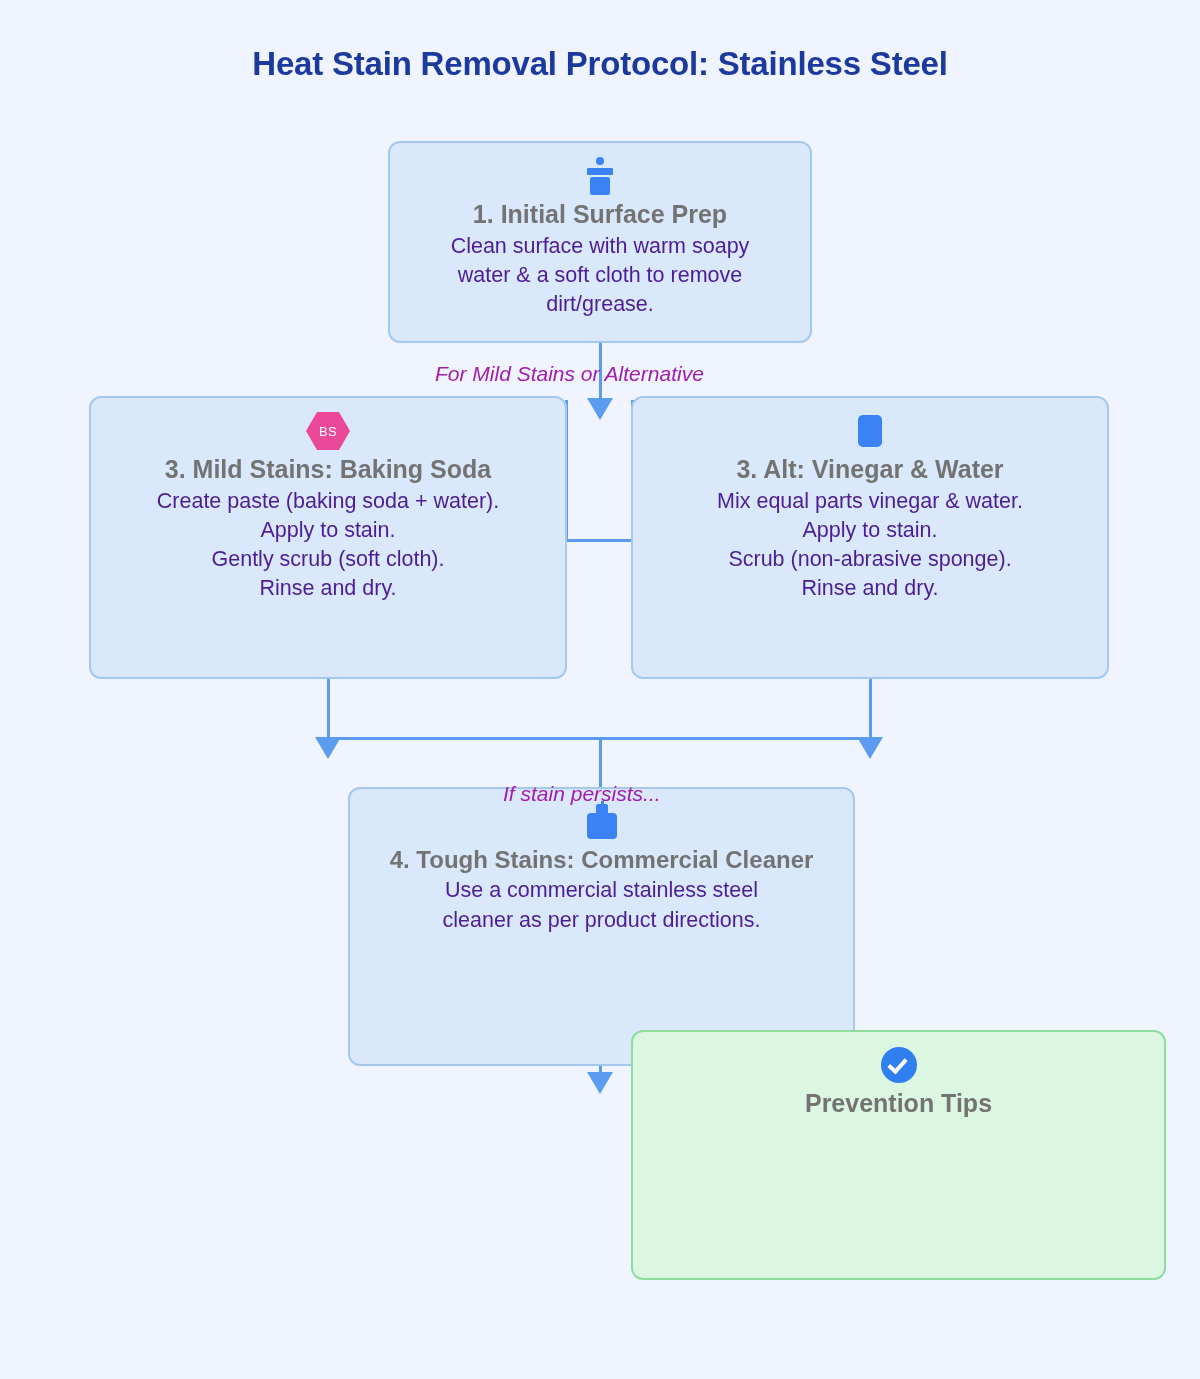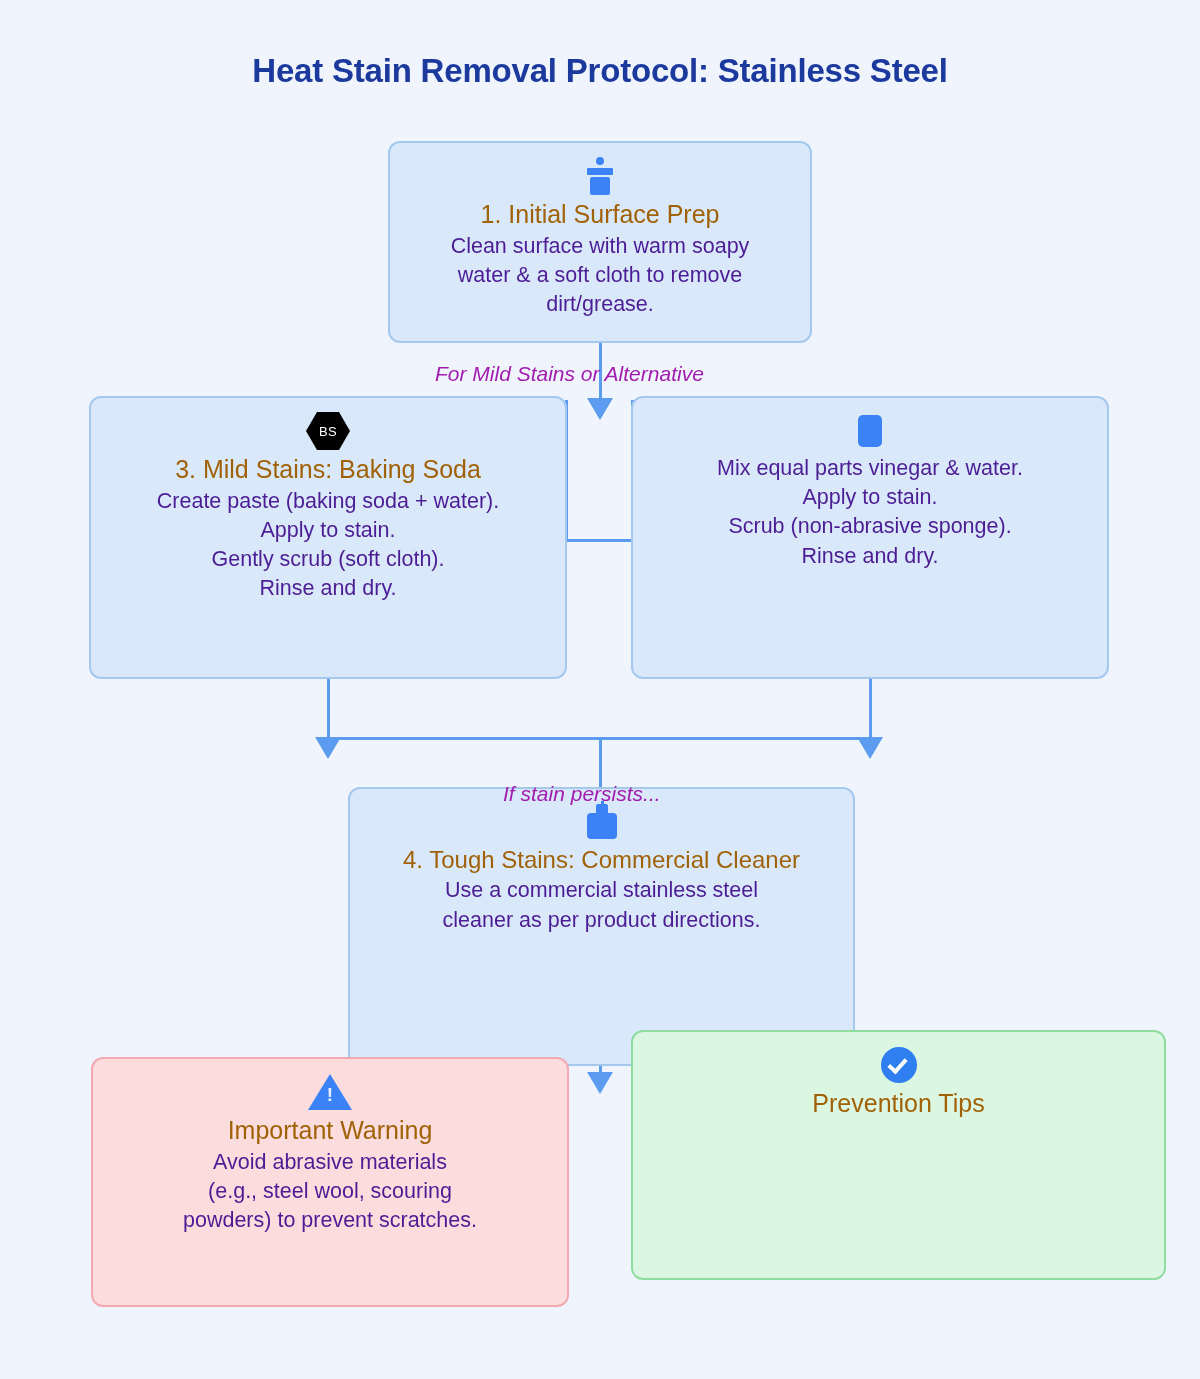--- a/index.html
+++ b/index.html
@@ -18,21 +18,21 @@
   #canvas {
     position: relative;
     width: 1200px;
     height: 1379px;
   }
 
   
   .page-title {
     position: absolute;
     left: 0;
-    top: 52px;
+    top: 45px;
     width: 1200px;
     text-align: center;
     font-size: 33px;
     font-weight: bold;
     color: #1c3a9e;
     letter-spacing: -0.2px;
   }
 
   
   .node {
@@ -49,22 +49,22 @@
     background: #fcdcdc;
     border-color: #f2a9b2;
   }
   .node.good {
     background: #dcf7e1;
     border-color: #8edc9e;
   }
 
   .node-title {
     font-size: 25px;
-    font-weight: normal;
-    color: #a16207;
+    font-weight: bold;
+    color: #737373;
     line-height: 1.22;
     white-space: nowrap;
   }
   .node-title.small {
     font-size: 24px;
   }
   .node-body {
     font-size: 21.5px;
     color: #4c1d95;
     line-height: 1.36;
@@ -104,21 +104,21 @@
     position: absolute;
     left: 5px; top: 20px;
     width: 20px; height: 18px;
     background: #3b82f6;
     border-radius: 2px;
   }
 
   .icon-hex {
     width: 44px;
     height: 38px;
-    background: #000000;
+    background: #ec4899;
     clip-path: polygon(25% 0%, 75% 0%, 100% 50%, 75% 100%, 25% 100%, 0% 50%);
     color: #ffffff;
     font-size: 13px;
     font-weight: normal;
     display: flex;
     align-items: center;
     justify-content: center;
     letter-spacing: 0.4px;
   }
 
@@ -274,48 +274,40 @@
     <div class="node-body">Create paste (baking soda + water).
 Apply to stain.
 Gently scrub (soft cloth).
 Rinse and dry.</div>
   </div>
 
   <div class="node" style="left:631px; top:396px; width:478px; height:283px;">
     <div class="icon-slot">
       <div class="icon-bottle"></div>
     </div>
+    <div class="node-title">3. Alt: Vinegar &amp; Water</div>
     <div class="node-body">Mix equal parts vinegar &amp; water.
 Apply to stain.
 Scrub (non-abrasive sponge).
 Rinse and dry.</div>
   </div>
 
   <div class="node" style="left:348px; top:787px; width:507px; height:279px;">
     <div class="icon-slot">
       <div class="icon-jug">
         <div class="spout"></div>
           <div class="cap"></div>
           <div class="can"></div>
       </div>
     </div>
     <div class="node-title small">4. Tough Stains: Commercial Cleaner</div>
     <div class="node-body">Use a commercial stainless steel
 cleaner as per product directions.</div>
   </div>
 
-  <div class="node warn" style="left:91px; top:1057px; width:478px; height:250px;">
-    <div class="icon-slot">
-      <div class="icon-warn-tri"></div>
-    </div>
-    <div class="node-title">Important Warning</div>
-    <div class="node-body">Avoid abrasive materials
-(e.g., steel wool, scouring
-powders) to prevent scratches.</div>
-  </div>
 
   <div class="node good" style="left:631px; top:1030px; width:535px; height:250px;">
     <div class="icon-slot">
       <div class="icon-check"></div>
     </div>
     <div class="node-title">Prevention Tips</div>
   </div>
 
 </div>
 

